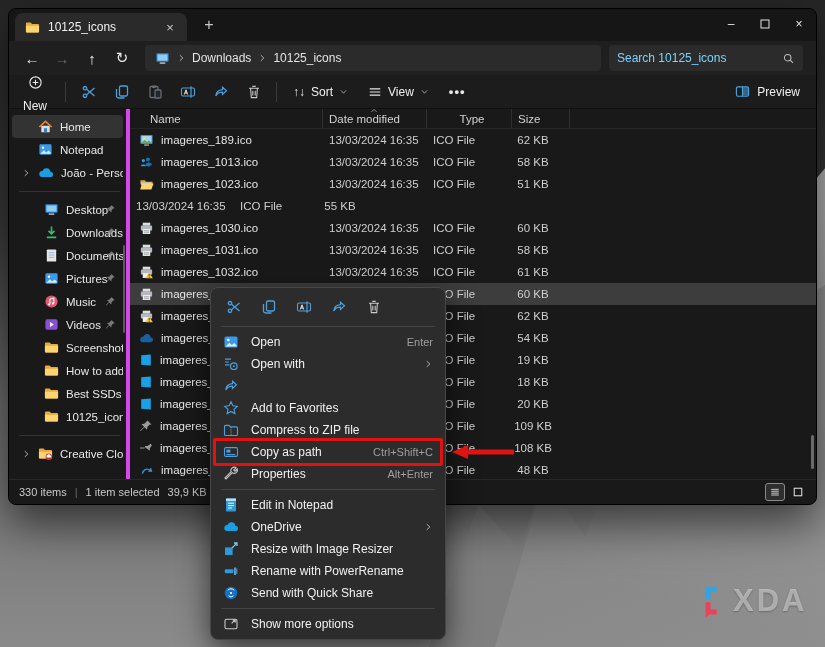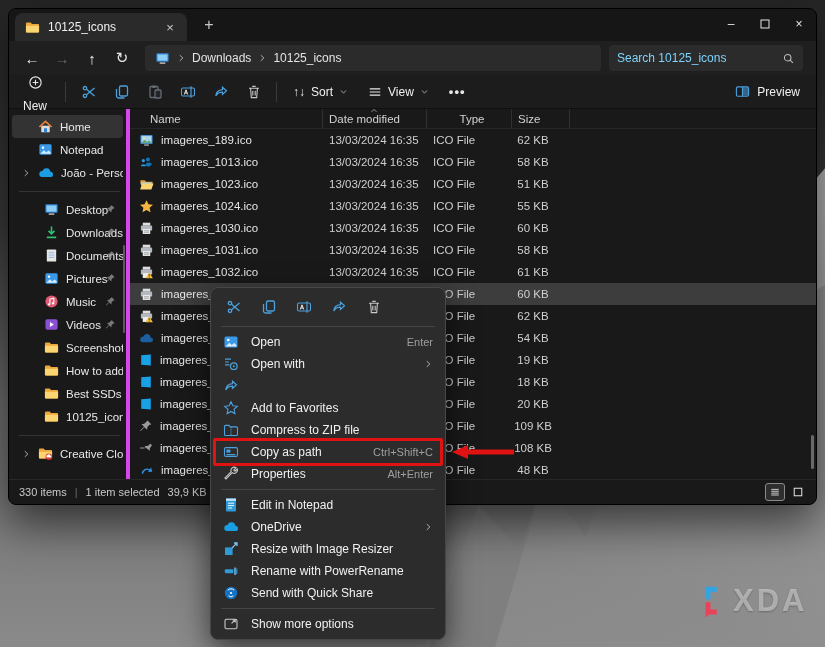--- a/index.html
+++ b/index.html
@@ -556,28 +556,20 @@
                   <path d="M1.2 13.2l2-6.2h12.3l-2.3 6.2z" fill="#fbd572"></path>
                 </svg>
               </span>
               <span>imageres_1023.ico</span>
             </div>
             <div class="fc-date">13/03/2024 16:35</div>
             <div class="fc-type">ICO File</div>
             <div class="fc-size">51 KB</div>
           </div>
           <div class="frow">
-            <div class="fc-name">
-              <span style="display: flex;">
-                <svg width="15" height="15" viewBox="0 0 16 16">
-                  <path d="M8 1.3l2.1 4.4 4.8.5-3.6 3.2 1 4.7L8 11.6l-4.3 2.5 1-4.7L1.1 6.2l4.8-.5z" fill="#f4b63f"></path>
-                </svg>
-              </span>
-              <span>imageres_1024.ico</span>
-            </div>
             <div class="fc-date">13/03/2024 16:35</div>
             <div class="fc-type">ICO File</div>
             <div class="fc-size">55 KB</div>
           </div>
           <div class="frow">
             <div class="fc-name">
               <span style="display: flex;">
                 <svg width="15" height="15" viewBox="0 0 16 16">
                   <rect x="4" y="1.8" width="8" height="3.2" fill="#dedede"></rect>
                   <rect x="2" y="4.8" width="12" height="5.4" rx="1" fill="#b4b8bf"></rect>

